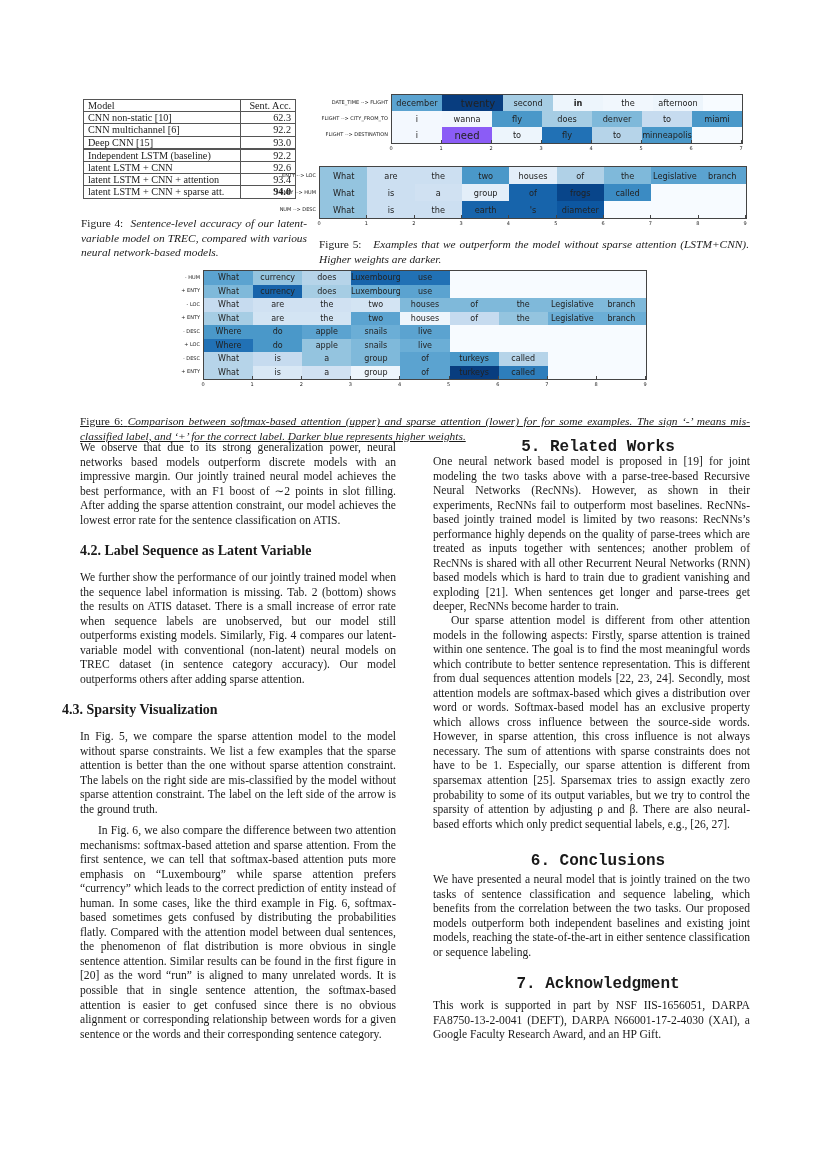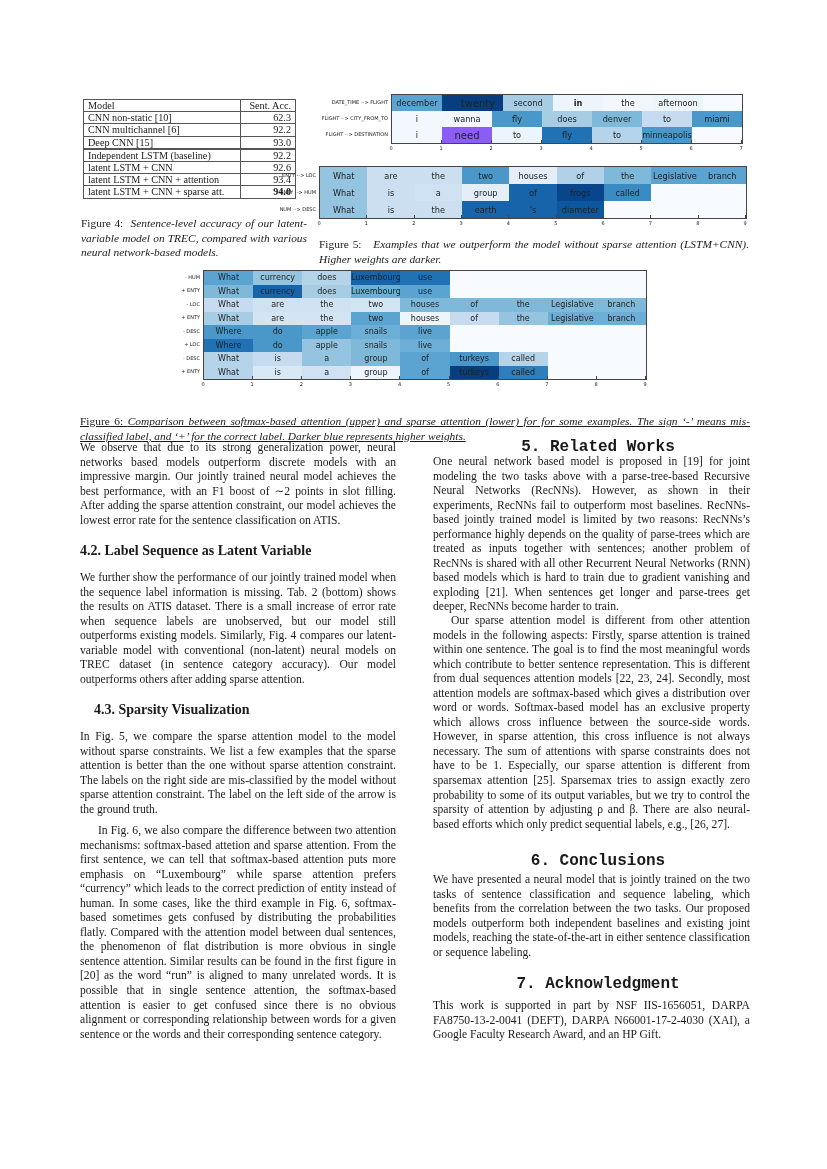--- a/index.html
+++ b/index.html
@@ -285,21 +285,21 @@
   </div>
 
 <div class="abs cap" style="left:80px; top:414px; width:670px;text-decoration:underline;">
   <span>Figure 6:</span>
   <i>Comparison between softmax-based attention (upper) and sparse attention (lower) for for some examples. The sign ‘-’ means mis-classified label, and ‘+’ for the correct label. Darker blue represents higher weights.</i>
 </div>
 
 <div class="p" style="left:80px; top:441px; width:316px;">We observe that due to its strong generalization power, neural networks based models outperform discrete models with an impressive margin. Our jointly trained neural model achieves the best performance, with an F1 boost of ∼2 points in slot filling. After adding the sparse attention constraint, our model achieves the lowest error rate for the sentence classification on ATIS.</div>
 <div class="h2" style="left:80px; top:543px;">4.2.  Label Sequence as Latent Variable</div>
 <div class="p" style="left:80px; top:571px; width:316px;">We further show the performance of our jointly trained model when the sequence label information is missing. Tab. 2 (bottom) shows the results on ATIS dataset. There is a small increase of error rate when sequence labels are unobserved, but our model still outperforms existing models. Similarly, Fig. 4 compares our latent-variable model with conventional (non-latent) neural models on TREC dataset (in sentence category accuracy). Our model outperforms others after adding sparse attention.</div>
-<div class="h2" style="left:94px; top:702px;">4.3.  Sparsity Visualization</div>
+<div class="h2" style="left:62px; top:702px;">4.3.  Sparsity Visualization</div>
 <div class="p" style="left:80px; top:730px; width:316px;">In Fig. 5, we compare the sparse attention model to the model without sparse constraints. We list a few examples that the sparse attention is better than the one without sparse attention constraint. The labels on the right side are mis-classified by the model without sparse attention constraint. The label on the left side of the arrow is the ground truth.</div>
 <div class="p" style="left:80px; top:824px; width:316px; text-indent:18px;">In Fig. 6, we also compare the difference between two attention mechanisms: softmax-based attetion and sparse attention. From the first sentence, we can tell that softmax-based attention puts more emphasis on “Luxembourg” while sparse attention prefers “currency” which leads to the correct prediction of entity instead of human. In some cases, like the third example in Fig. 6, softmax-based sometimes gets confused by distributing the probabilities flatly. Compared with the attention model between dual sentences, the phenomenon of flat distribution is more obvious in single sentence attention. Similar results can be found in the first figure in [20] as the word “run” is aligned to many unrelated words. It is possible that in single sentence attention, the softmax-based attention is easier to get confused since there is no obvious alignment or corresponding relationship between words for a given sentence or the words and their corresponding sentence category.</div>
 
 <div class="h1" style="left:433px; top:438px;">5.  Related Works</div>
 <div class="p" style="left:433px; top:455px; width:317px;">One neural network based model is proposed in [19] for joint modeling the two tasks above with a parse-tree-based Recursive Neural Networks (RecNNs). However, as shown in their experiments, RecNNs fail to outperform most baselines. RecNNs-based jointly trained model is limited by two reasons: RecNNs’s performance highly depends on the quality of parse-trees which are treated as inputs together with sentences; another problem of RecNNs is shared with all other Recurrent Neural Networks (RNN) based models which is hard to train due to gradient vanishing and exploding [21]. When sentences get longer and parse-trees get deeper, RecNNs become harder to train.</div>
 <div class="p" style="left:433px; top:614px; width:317px; text-indent:18px;">Our sparse attention model is different from other attention models in the following aspects: Firstly, sparse attention is trained within one sentence. The goal is to find the most meaningful words which contribute to better sentence representation. This is different from dual sequences attention models [22, 23, 24]. Secondly, most attention models are softmax-based which gives a distribution over word or words. Softmax-based model has an exclusive property which allows cross influence between the source-side words. However, in sparse attention, this cross influence is not always necessary. The sum of attentions with sparse constraints does not have to be 1. Especially, our sparse attention is different from sparsemax attention [25]. Sparsemax tries to assign exactly zero probability to some of its output variables, but we try to control the sparsity of attention by adjusting ρ and β. There are also neural-based efforts which only predict sequential labels, e.g., [26, 27].</div>
 <div class="h1" style="left:433px; top:852px;">6.  Conclusions</div>
 <div class="p" style="left:433px; top:873px; width:317px;">We have presented a neural model that is jointly trained on the two tasks of sentence classification and sequence labeling, which benefits from the correlation between the two tasks. Our proposed models outperform both independent baselines and existing joint models, reaching the state-of-the-art in either sentence classification or sequence labeling.</div>
 <div class="h1" style="left:433px; top:975px;">7.  Acknowledgment</div>
 <div class="p" style="left:433px; top:999px; width:317px;">This work is supported in part by NSF IIS-1656051, DARPA FA8750-13-2-0041 (DEFT), DARPA N66001-17-2-4030 (XAI), a Google Faculty Research Award, and an HP Gift.</div>

